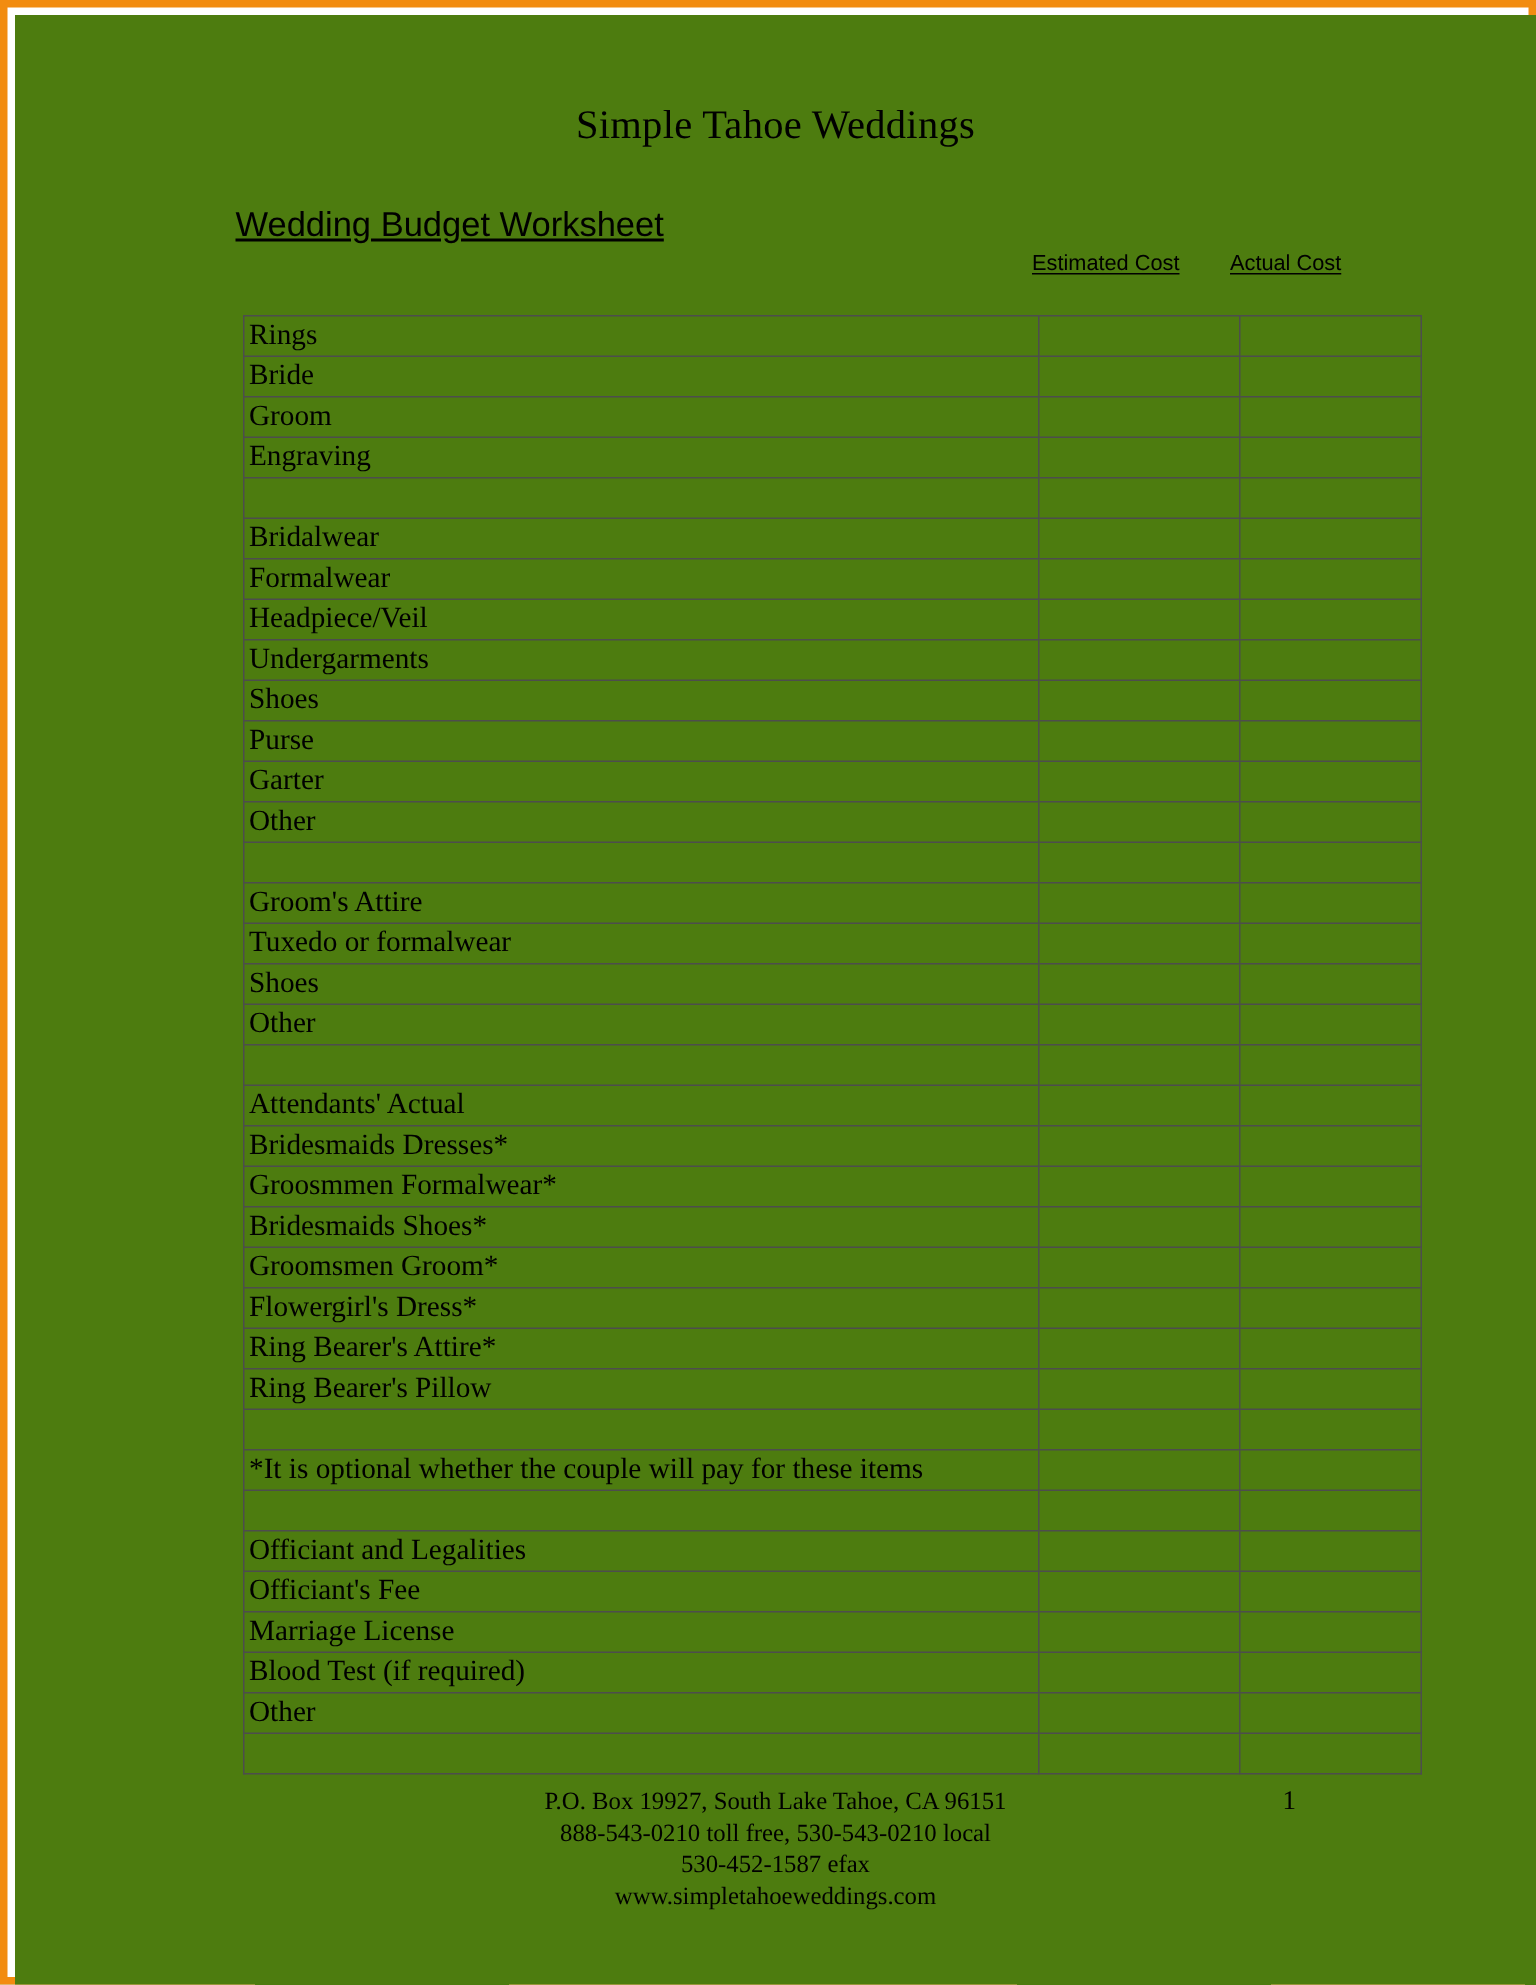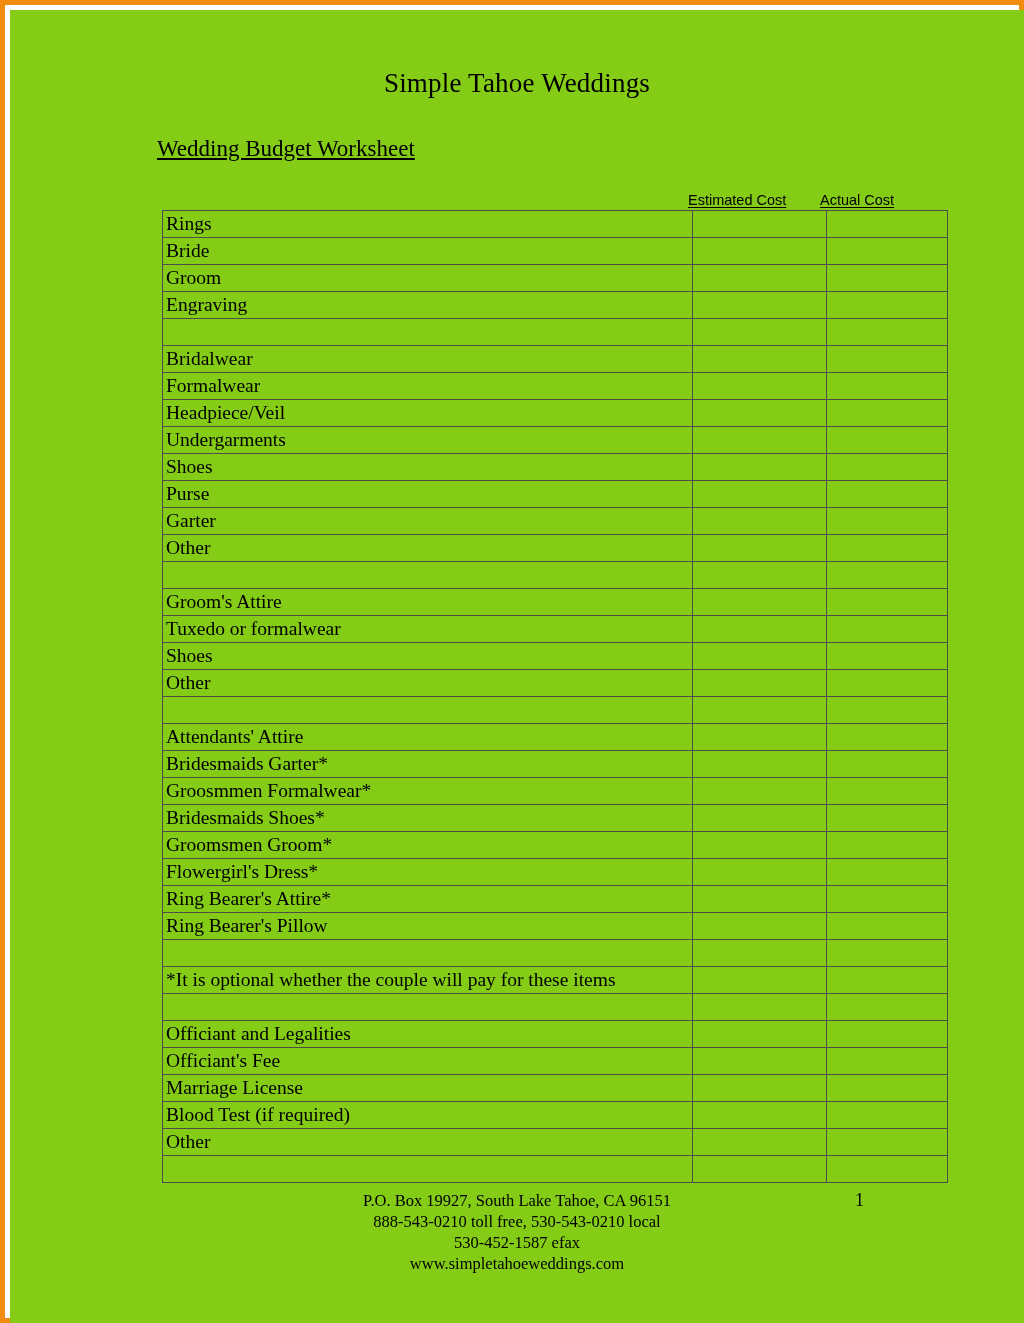--- a/index.html
+++ b/index.html
@@ -25,55 +25,54 @@
     box-sizing: border-box;
     border: 5px solid #F28C10;
     background: #ffffff;
   }
   #page-inner {
     position: absolute;
     left: 5px;
     top: 5px;
     width: 1014px;
     height: 1313px;
-    background: #84cc16;
+    background: #4d7c0f;
     box-sizing: border-box;
   }
 
   
   #doc-title {
     position: absolute;
     left: 0;
     top: 58px;
     width: 1014px;
     text-align: center;
     font-size: 27px;
     font-family: "Liberation Serif", serif;
     letter-spacing: 0.2px;
   }
   #worksheet-heading {
     position: absolute;
     left: 147px;
     top: 126px;
     font-size: 23px;
-    font-family: Liberation Serif, serif;
+    font-family: Liberation Sans, sans-serif;
     text-decoration: underline;
     text-underline-offset: 2px;
   }
 
   
   .col-caption {
     position: absolute;
     top: 158px;
     font-family: "Liberation Sans", sans-serif;
     font-size: 14.5px;
     text-decoration: underline;
     text-underline-offset: 2px;
     white-space: nowrap;
-    margin-top: 24px;
   }
   #caption-estimated { left: 678px; }
   #caption-actual    { left: 810px; }
 
   
   #budget-table {
     position: absolute;
     left: 152px;
     top: 200px;
     width: 773px;
@@ -220,26 +219,26 @@
             <td class="col-item">Other</td>
             <td class="col-est"></td>
             <td class="col-act"></td>
           </tr>
           <tr class="spacer-row">
             <td class="col-item"></td>
             <td class="col-est"></td>
             <td class="col-act"></td>
           </tr>
           <tr class="section-row">
-            <td class="col-item">Attendants' Attire</td>
-            <td class="col-est"></td>
-            <td class="col-act"></td>
-          </tr>
-          <tr class="item-row">
-            <td class="col-item">Bridesmaids Garter*</td>
+            <td class="col-item">Attendants' Actual</td>
+            <td class="col-est"></td>
+            <td class="col-act"></td>
+          </tr>
+          <tr class="item-row">
+            <td class="col-item">Bridesmaids Dresses*</td>
             <td class="col-est"></td>
             <td class="col-act"></td>
           </tr>
           <tr class="item-row">
             <td class="col-item">Groosmmen Formalwear*</td>
             <td class="col-est"></td>
             <td class="col-act"></td>
           </tr>
           <tr class="item-row">
             <td class="col-item">Bridesmaids Shoes*</td>

